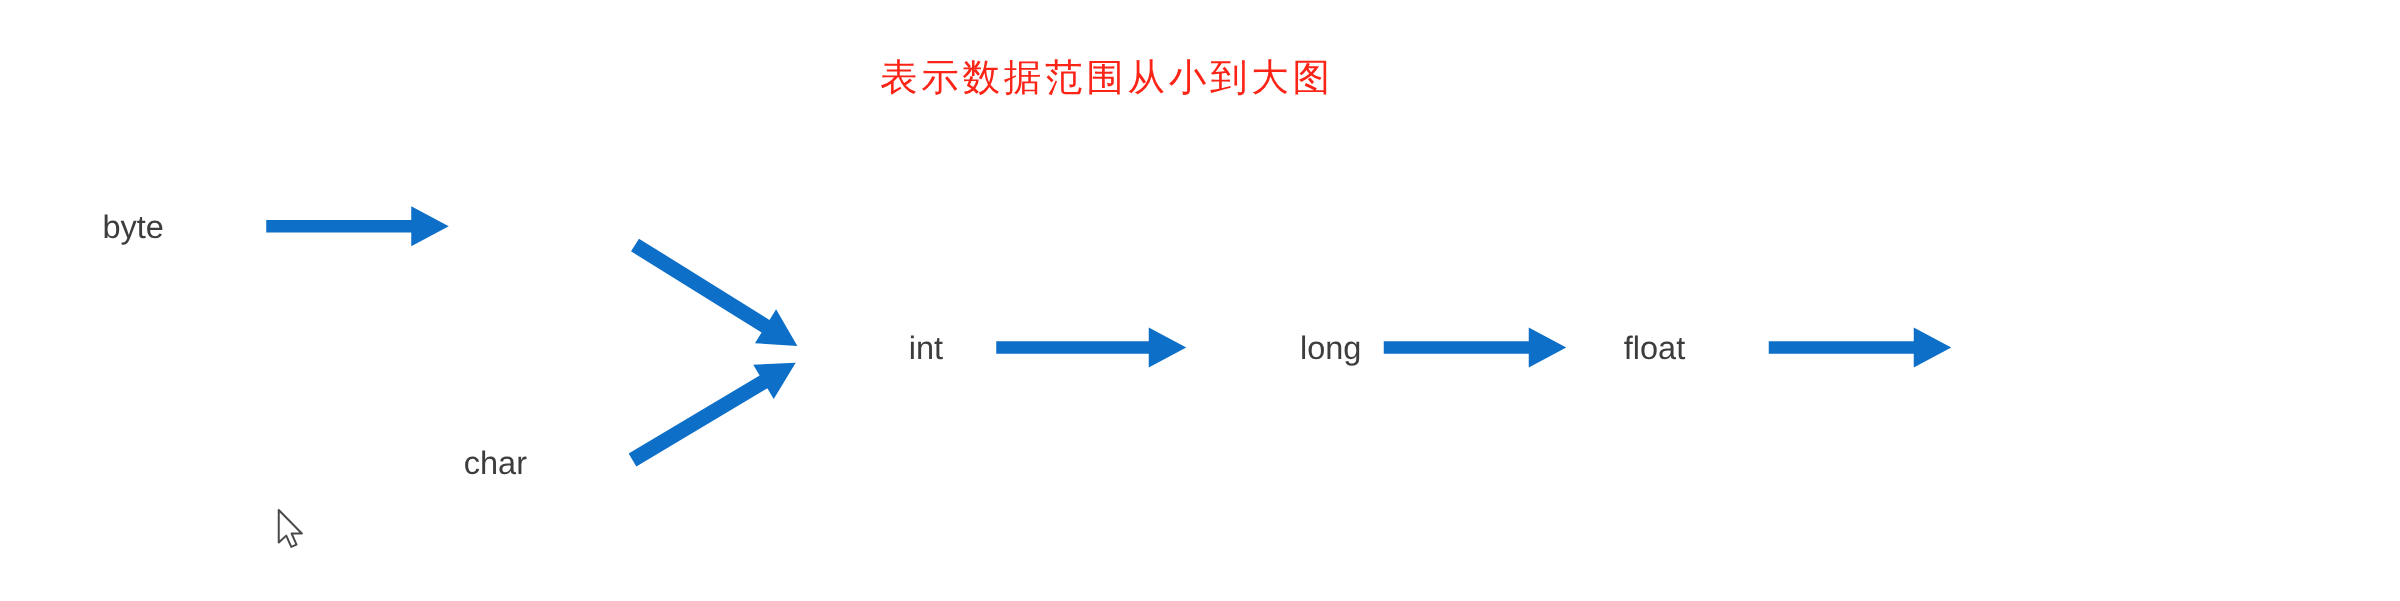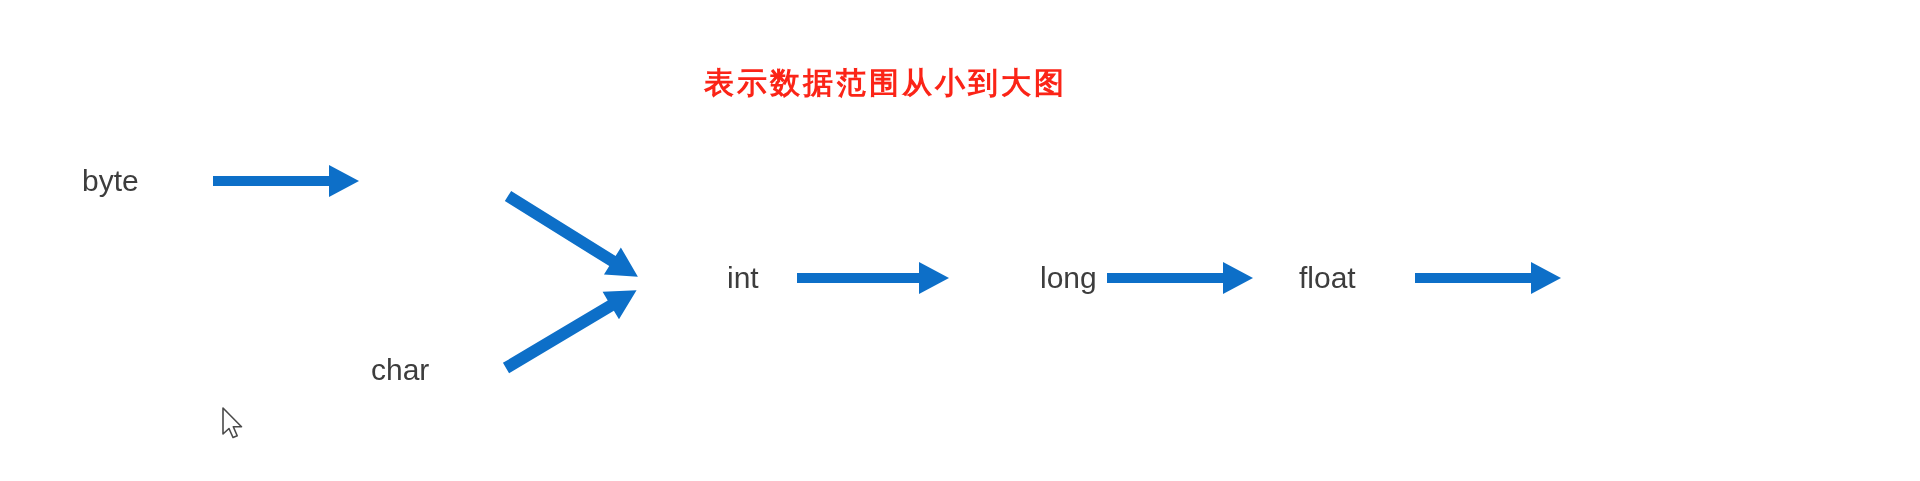--- a/index.html
+++ b/index.html
@@ -16,29 +16,28 @@
     height:481px;
     background:var(--bg-color);
     overflow:hidden;
   }
   .diagram-title{
     position:absolute;
     left:704px;
     top:45px;
     font-size:30px;
     line-height:35px;
-    font-weight:bold;
+    font-weight:normal;
     letter-spacing:3px;
     color:var(--title-color);
     white-space:nowrap;
-    margin-top:20px;
   }
   .node{
     position:absolute;
-    font-size:30px;
+    font-size:26px;
     line-height:44px;
     color:var(--label-color);
     white-space:nowrap;
   }
   .node-byte   {left:82px;   top:159px;}
   .node-short  {left:384px;  top:159px;}
   .node-char   {left:371px;  top:348px;}
   .node-int    {left:703px;  top:256px;margin-left:24px;}
   .node-long   {left:992px;  top:256px;margin-left:48px;}
   .node-float  {left:1299px; top:256px;}

